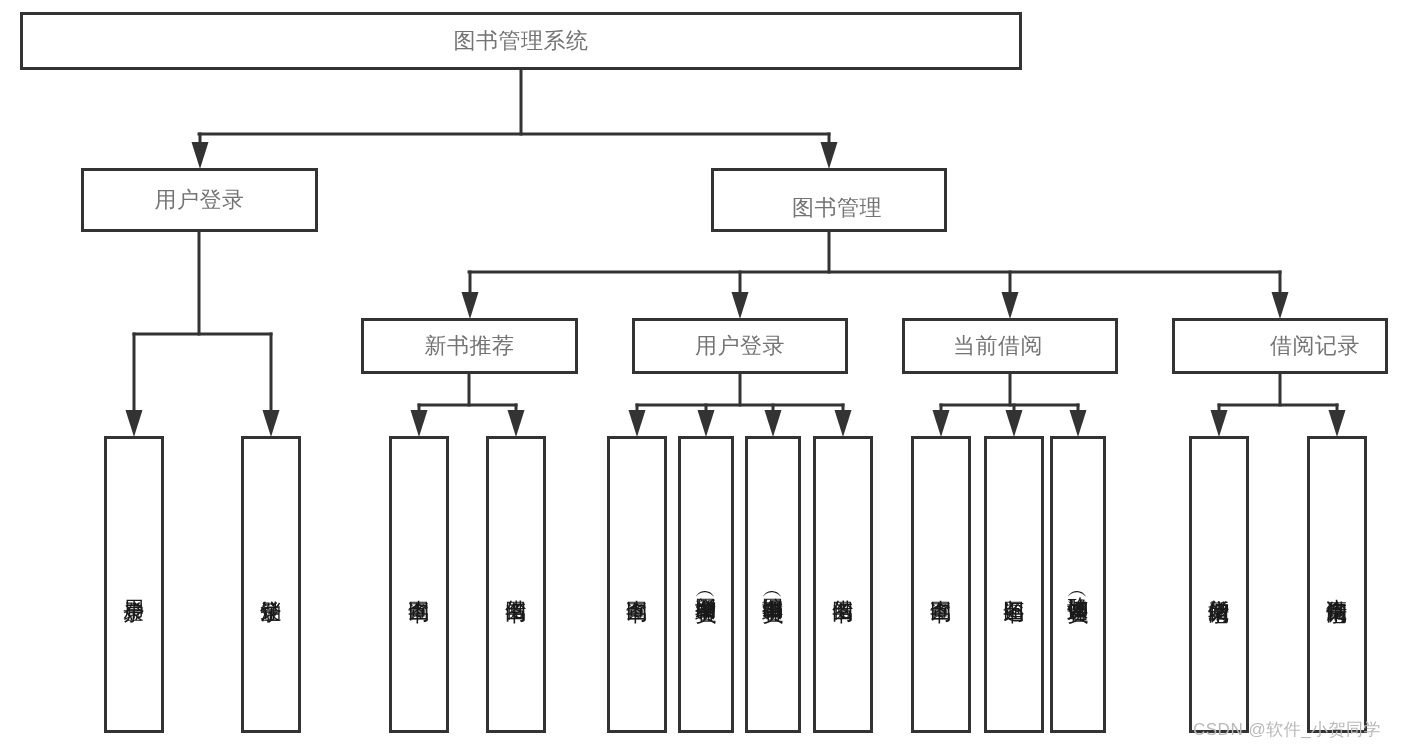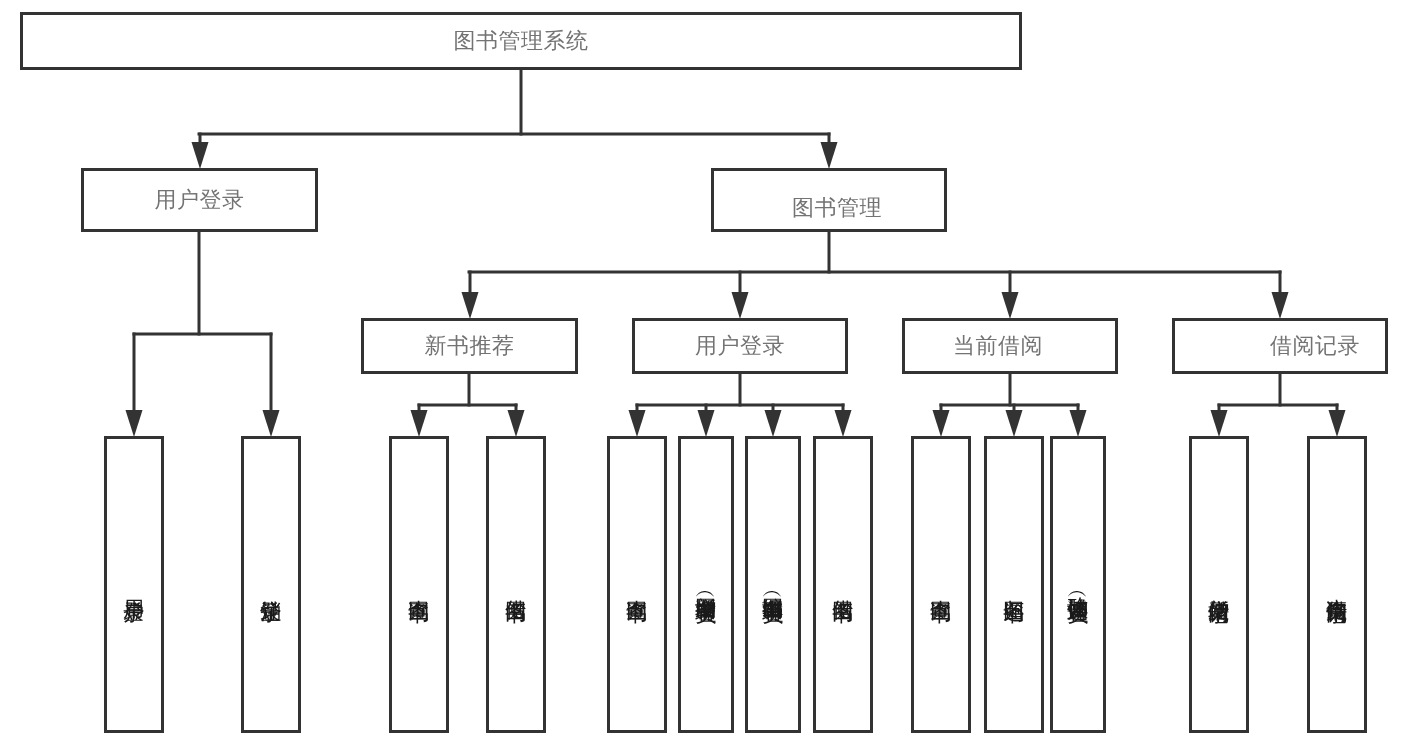--- a/index.html
+++ b/index.html
@@ -173,14 +173,15 @@
       <div class="node-label-v" style="left: 678px; top: 436px; width: 56px; height: 297px;">新增图书（管理员）</div>
       <div class="node-label-v" style="left: 745px; top: 436px; width: 56px; height: 297px;">编辑图书（管理员）</div>
       <div class="node-label-v" style="left: 813px; top: 436px; width: 60px; height: 297px;">借阅图书</div>
       <div class="node-label-v" style="left: 911px; top: 436px; width: 60px; height: 297px;">查询图书</div>
       <div class="node-label-v" style="left: 984px; top: 436px; width: 60px; height: 297px;">归还图书</div>
       <div class="node-label-v" style="left: 1050px; top: 436px; width: 56px; height: 297px;">确认归还（管理员）</div>
       <div class="node-label-v" style="left: 1189px; top: 436px; width: 60px; height: 297px;">新增借阅记录</div>
       <div class="node-label-v" style="left: 1307px; top: 436px; width: 60px; height: 297px;">查询借阅记录</div>
     </div>
 
+  <div class="watermark" style="left: 1193px; top: 718px; color: rgb(185, 185, 185);">CSDN @软件_小贺同学</div>
 
 </div>
 
 </body></html>

